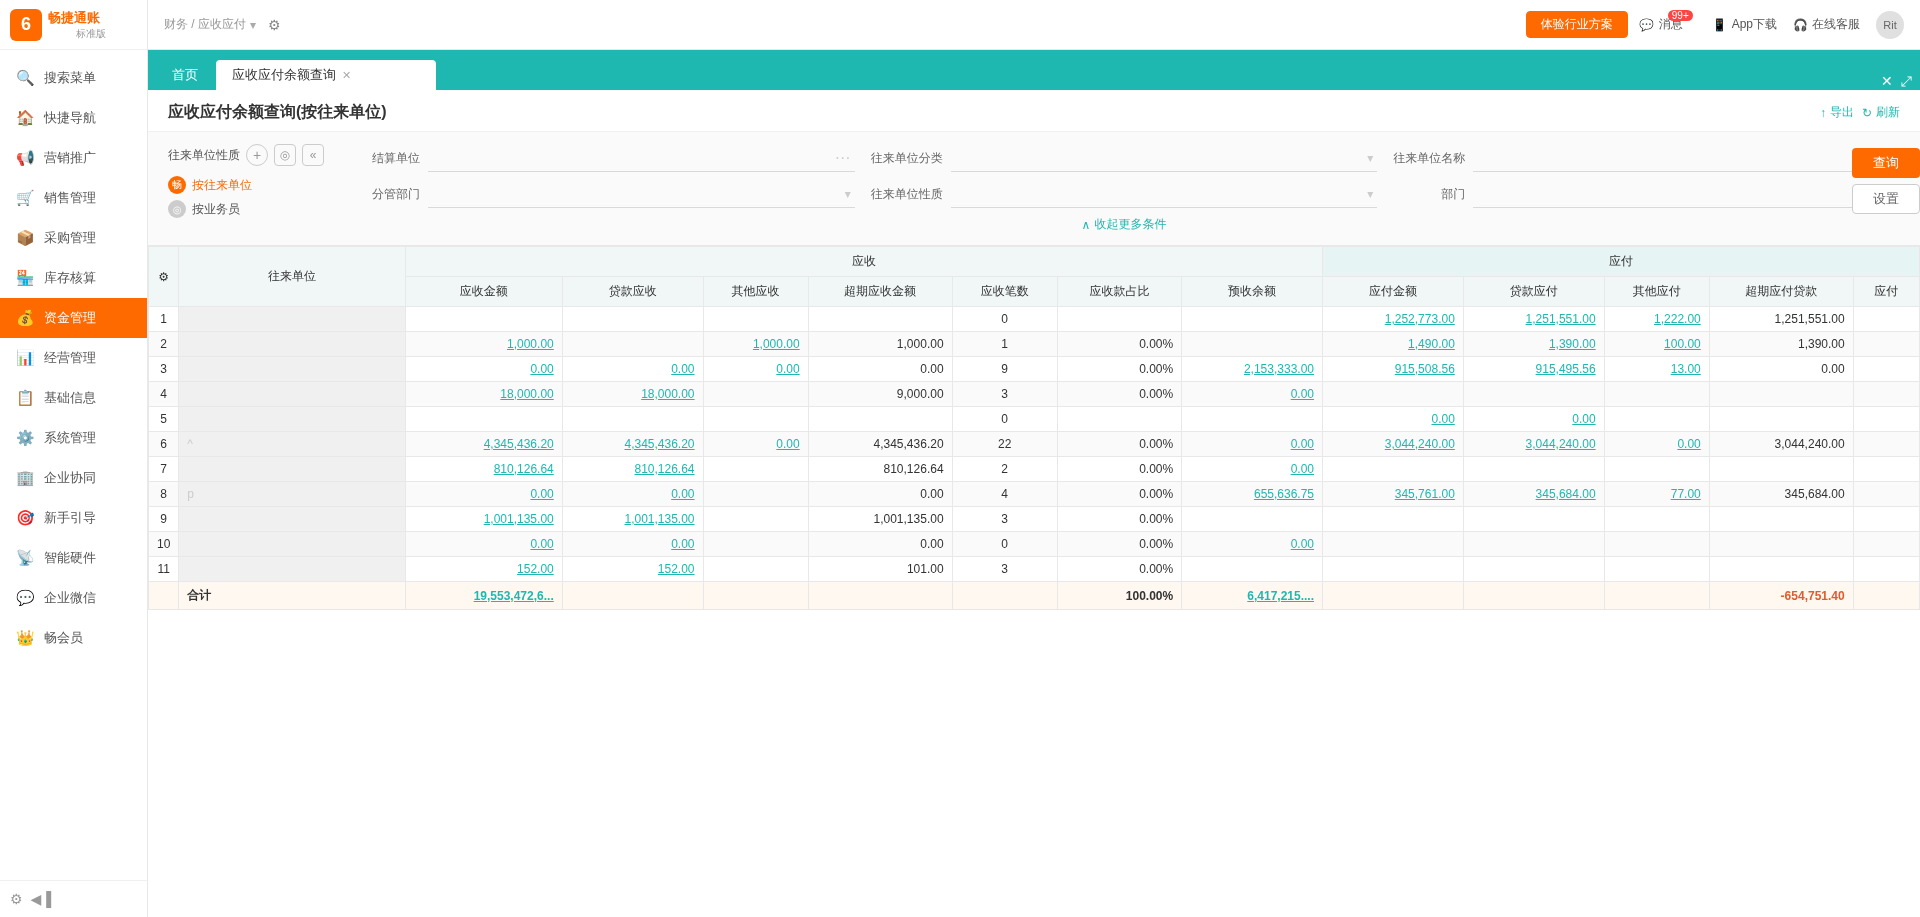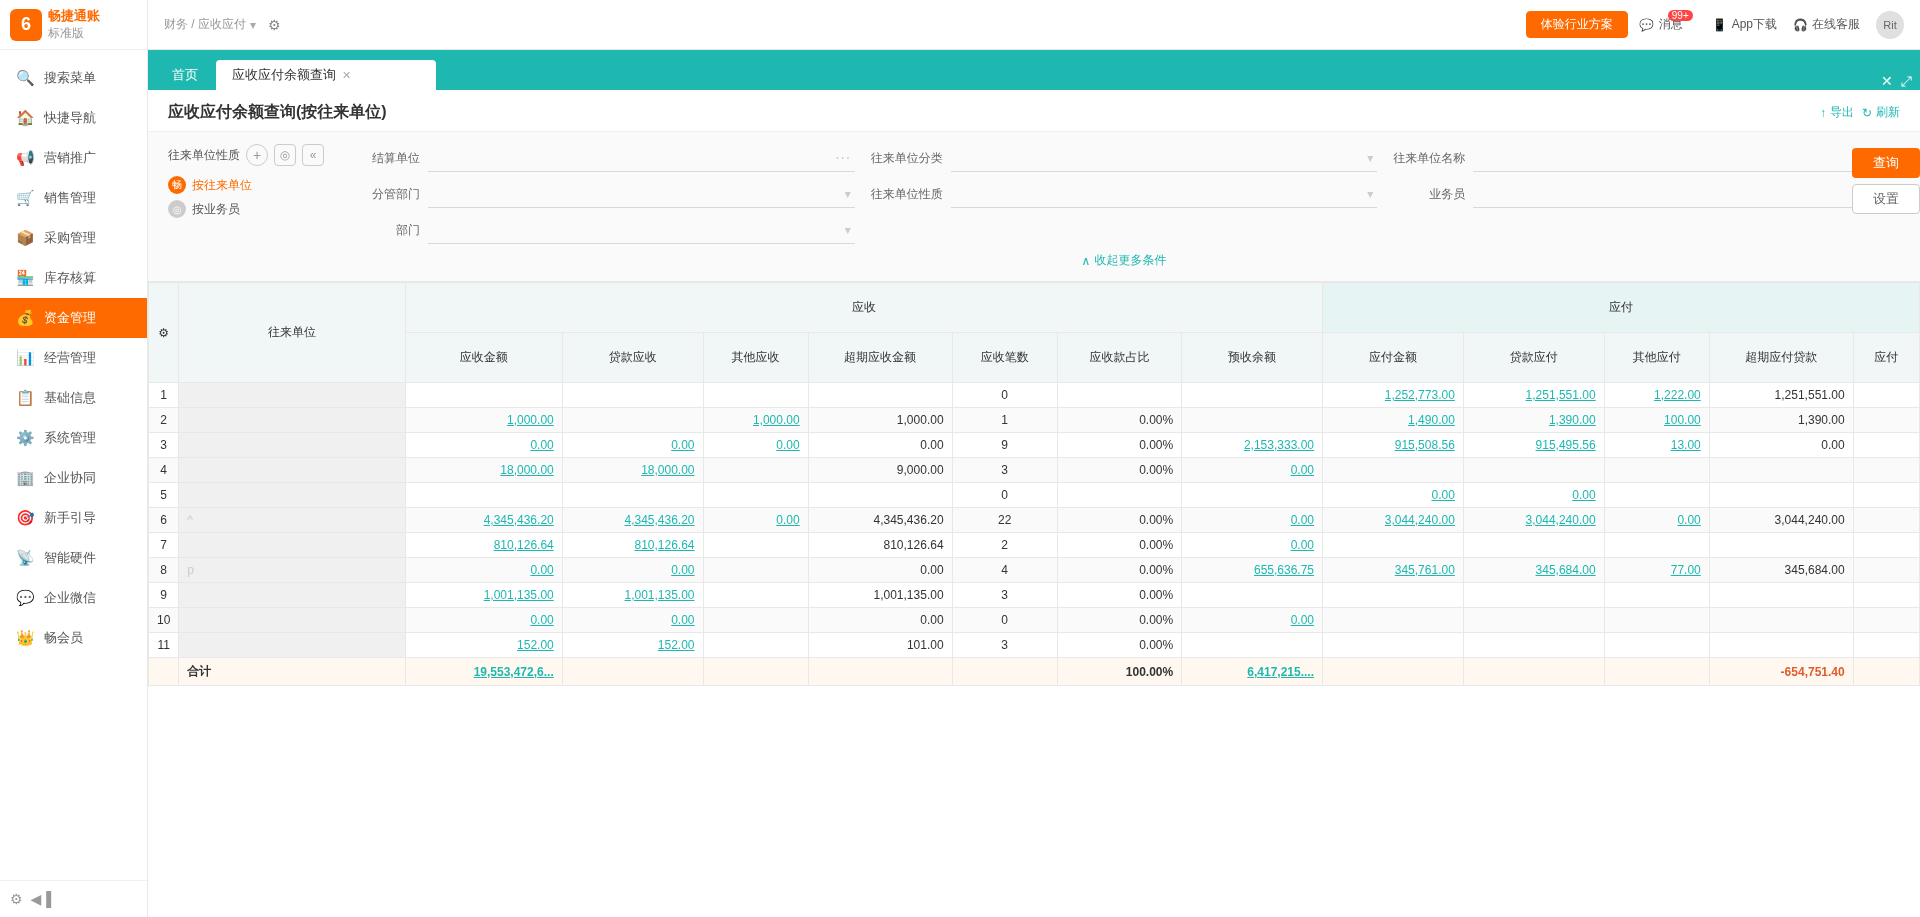--- a/index.html
+++ b/index.html
@@ -7,21 +7,21 @@
 
     
     .app-container { display: flex; width: 1920px; height: 917px; }
 
     
     .sidebar { width: 148px; background: #fff; display: flex; flex-direction: column; border-right: 1px solid #e8e8e8; flex-shrink: 0; }
     .sidebar-logo { height: 50px; background: #fff; display: flex; align-items: center; padding: 0 10px; border-bottom: 1px solid #f0f0f0; }
     .logo-icon { width: 32px; height: 32px; background: #ff6a00; border-radius: 6px; display: flex; align-items: center; justify-content: center; color: white; font-size: 18px; font-weight: bold; }
     .logo-text { margin-left: 6px; }
     .logo-title { font-size: 13px; color: #ff6a00; font-weight: bold; }
-    .logo-sub { font-size: 12px; color: #999; }
+    .logo-sub { font-size: 10px; color: #999; margin-left: 28px; }
     .sidebar-menu { flex: 1; overflow-y: auto; padding: 8px 0; }
     .sidebar-item { display: flex; align-items: center; padding: 10px 16px; cursor: pointer; color: #555; font-size: 13px; }
     .sidebar-item.active { background: #ff6a00; color: white; border-radius: 0; }
     .sidebar-item .s-icon { width: 20px; height: 20px; margin-right: 8px; display: flex; align-items: center; justify-content: center; font-size: 15px; }
     .sidebar-footer { padding: 10px; display: flex; align-items: center; border-top: 1px solid #f0f0f0; gap: 8px; }
     .sidebar-footer-btn { cursor: pointer; color: #999; font-size: 14px; }
 
     
     .main-area { flex: 1; display: flex; flex-direction: column; overflow: hidden; }
     .top-bar { height: 50px; background: #fff; display: flex; align-items: center; padding: 0 16px; border-bottom: 1px solid #e8e8e8; gap: 12px; }
@@ -63,21 +63,21 @@
     .field-input { flex: 1; height: 28px; border: none; border-bottom: 1px solid #d9d9d9; background: transparent; padding: 0 4px; font-size: 12px; color: #333; display: flex; align-items: center; gap: 4px; }
     .field-input-dots { color: #ccc; font-size: 16px; }
     .field-arrow { color: #ccc; font-size: 12px; }
     .collapse-btn { display: flex; align-items: center; justify-content: center; color: #1eb8b0; font-size: 12px; cursor: pointer; margin-top: 4px; gap: 4px; }
     .query-btn { background: #ff6a00; color: white; border: none; padding: 6px 20px; border-radius: 4px; cursor: pointer; font-size: 13px; }
     .set-btn { background: white; color: #666; border: 1px solid #ccc; padding: 5px 20px; border-radius: 4px; cursor: pointer; font-size: 13px; }
 
     
     .table-wrapper { overflow: auto; position: relative; }
     .data-table { width: 100%; border-collapse: collapse; font-size: 12px; }
-    .data-table th { background: #f0f7f6; color: #333; font-weight: normal; padding: 16px 8px; border: 1px solid #e8e8e8; text-align: center; white-space: nowrap; }
+    .data-table th { background: #f0f7f6; color: #333; font-weight: normal; padding: 6px 8px; border: 1px solid #e8e8e8; text-align: center; white-space: nowrap; }
     .data-table td { padding: 5px 8px; border: 1px solid #e8e8e8; text-align: right; white-space: nowrap; color: #333; }
     .data-table td.center { text-align: center; }
     .data-table td.left { text-align: left; }
     .data-table tr:nth-child(even) td { background: #fafafa; }
     .underline-val { text-decoration: underline; color: #1eb8b0; cursor: pointer; }
     .total-row td { background: #fff8f0 !important; font-weight: bold; }
 
     .th-group { background: #e6f5f4; }
 
     
@@ -279,27 +279,20 @@
                   <div class="field-input">
                     <span style="flex:1;"></span>
                     <span class="field-arrow">▾</span>
                   </div>
                 </div>
                 <div class="filter-field">
                   <span class="field-label">往来单位性质</span>
                   <div class="field-input">
                     <span style="flex:1;"></span>
                     <span class="field-arrow">▾</span>
-                  </div>
-                </div>
-                <div class="filter-field">
-                  <span class="field-label">业务员</span>
-                  <div class="field-input">
-                    <span style="flex:1;"></span>
-                    <span class="field-input-dots">···</span>
                   </div>
                 </div>
 
                 <div class="filter-field">
                   <span class="field-label">部门</span>
                   <div class="field-input">
                     <span style="flex:1;"></span>
                     <span class="field-arrow">▾</span>
                   </div>
                 </div>

